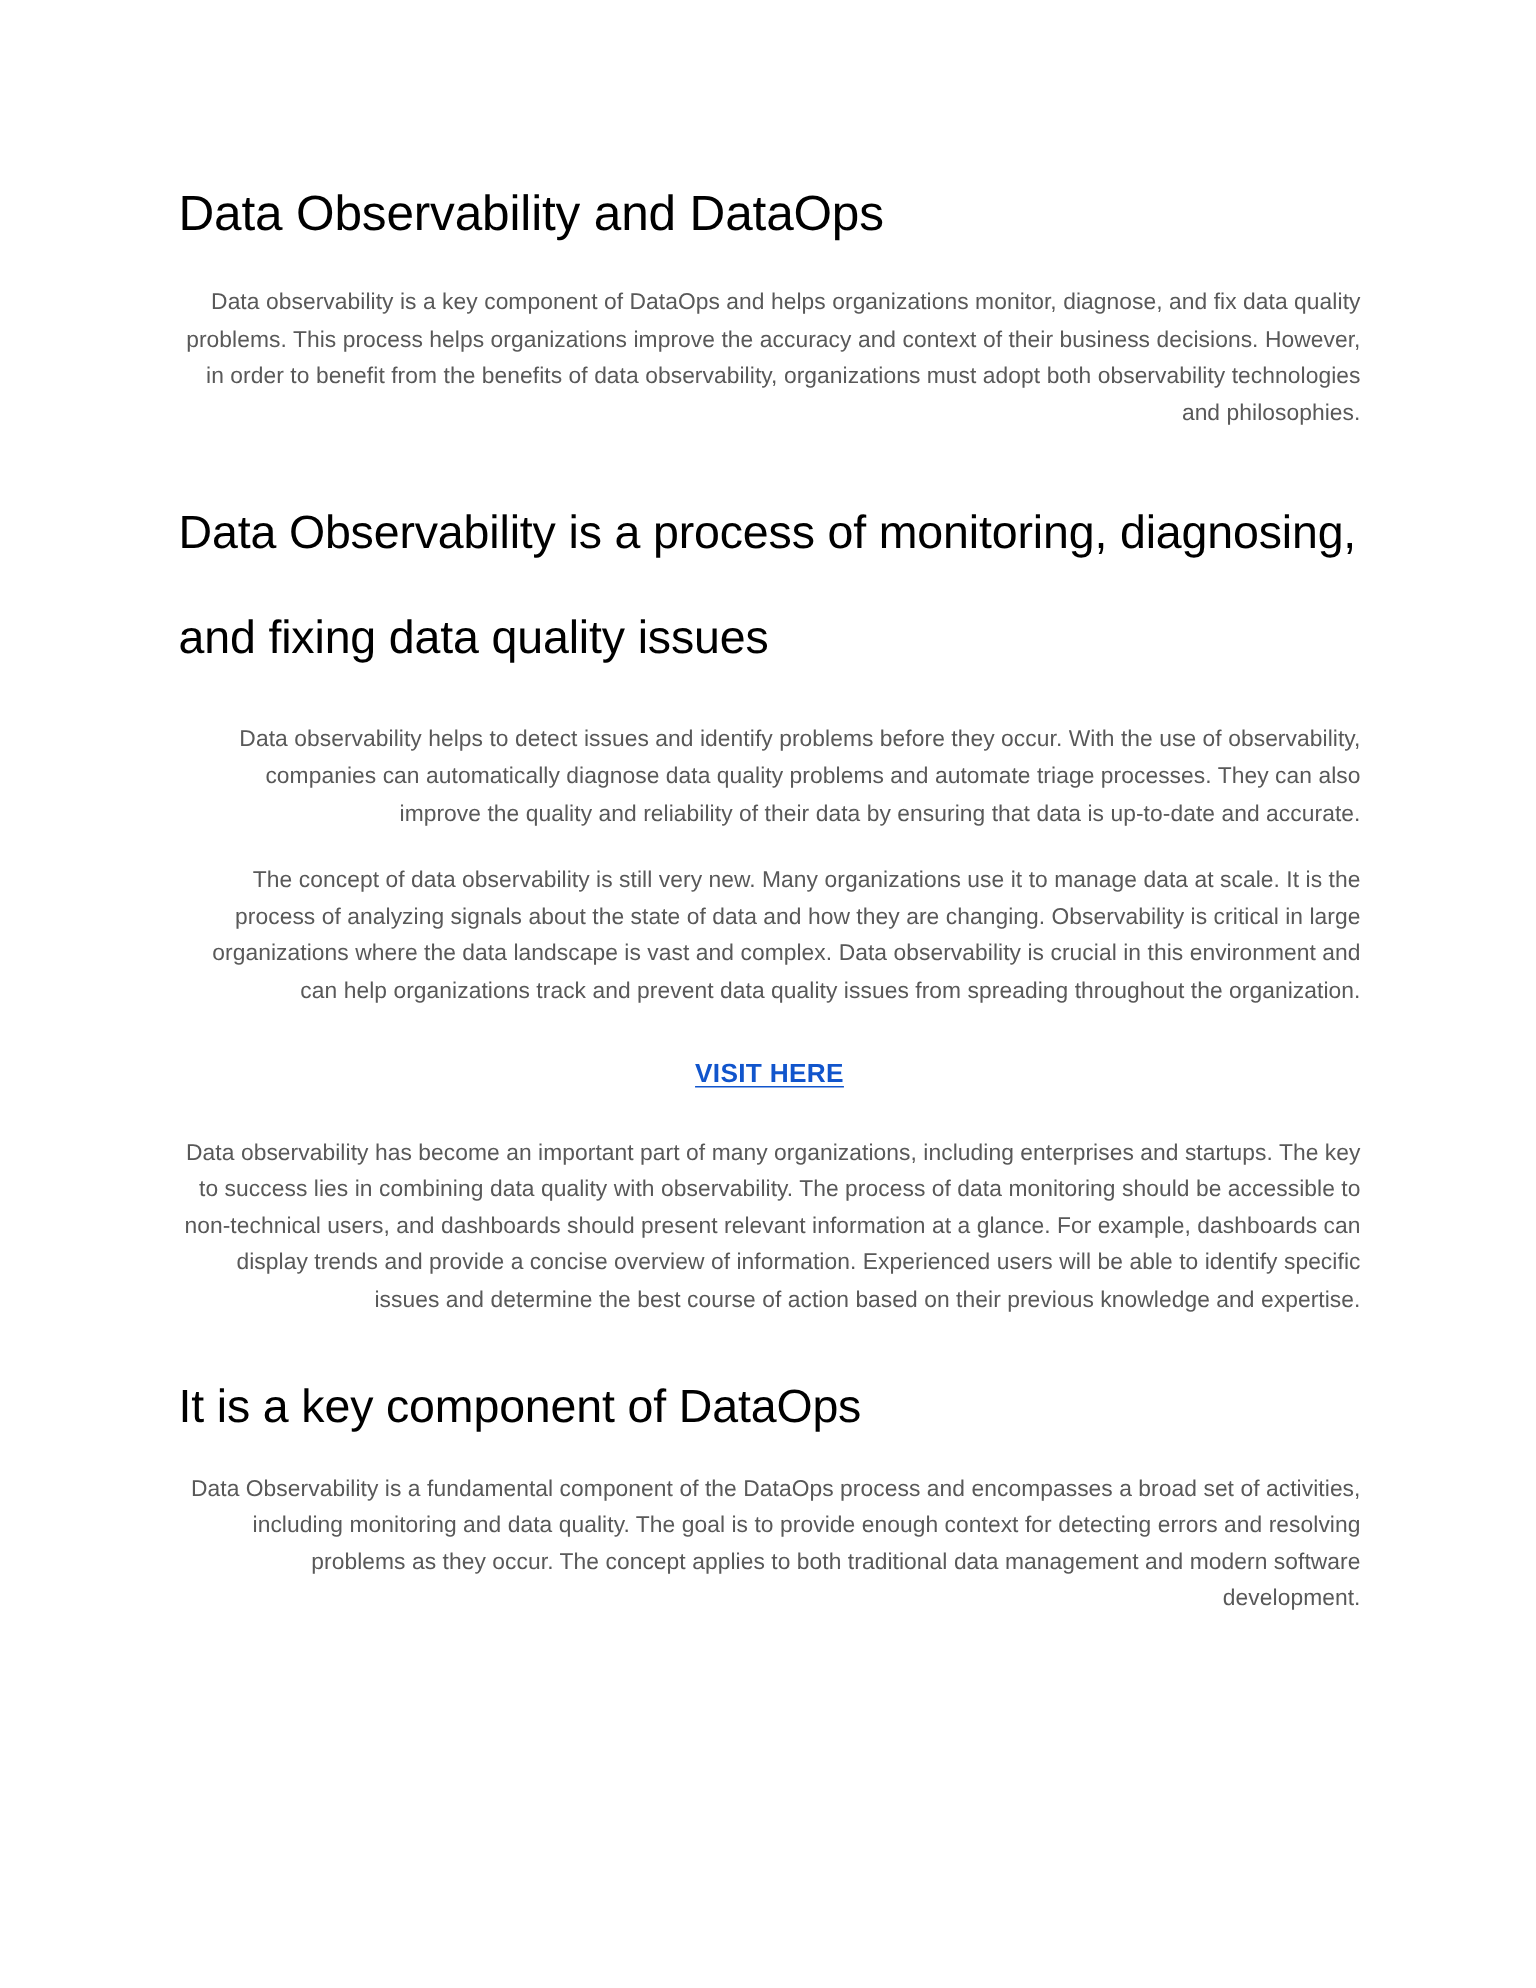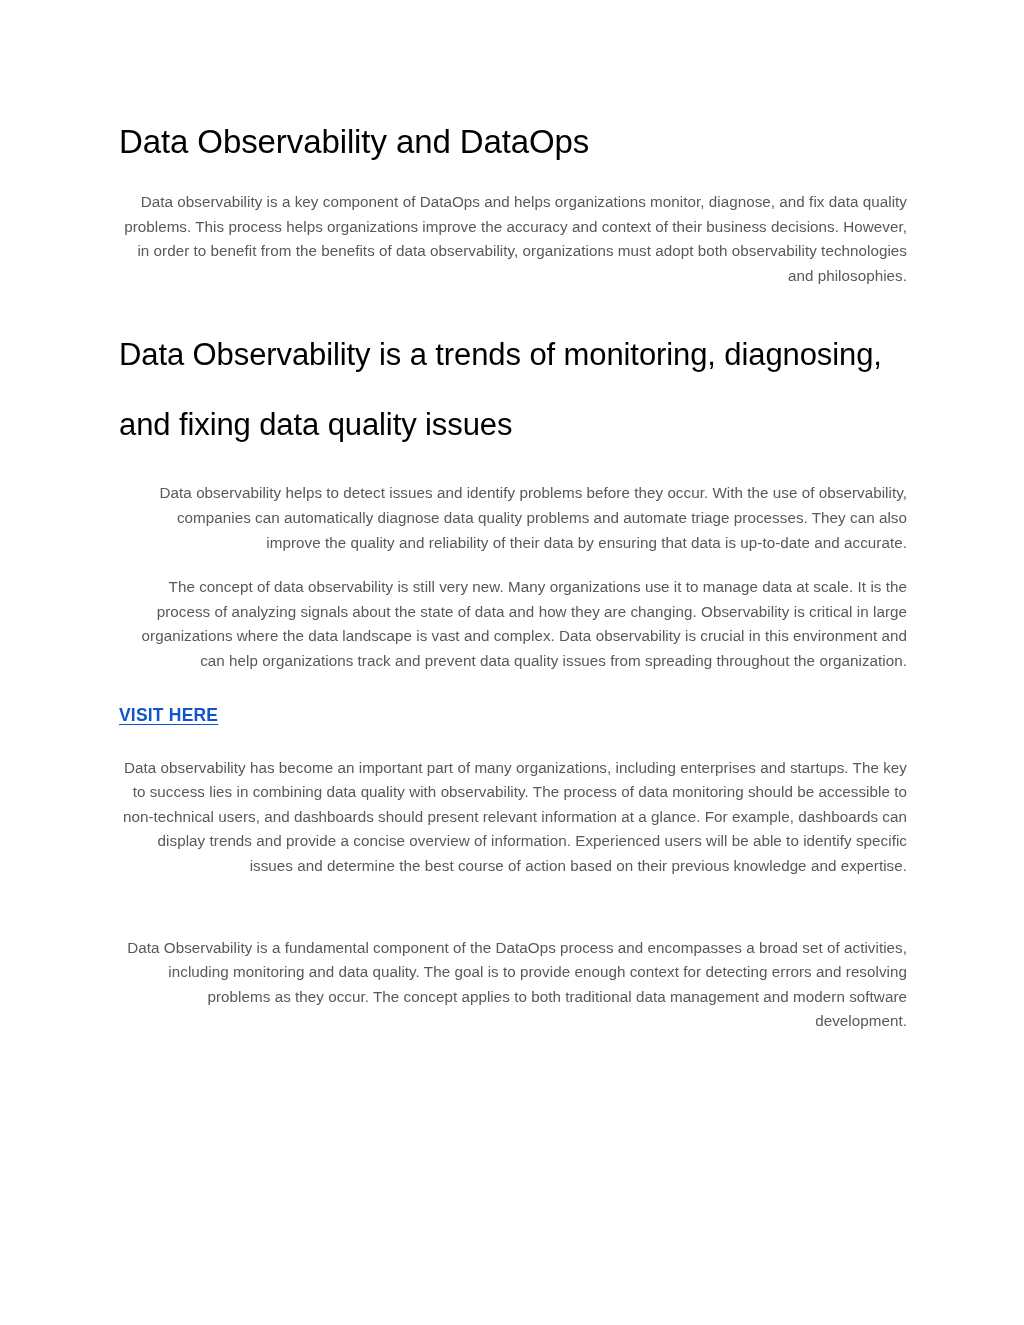--- a/index.html
+++ b/index.html
@@ -66,20 +66,21 @@
   .gap-after-intro { height: 32px; }
   .gap-h2-to-body  { height: 21px; }
   .gap-para        { height: 20px; }
   .gap-before-link { height: 28px; }
   .gap-after-link  { height: 27px; }
   .gap-before-h2b  { height: 36px; }
 
   .link-row {
     margin: 0;
     line-height: 26px;
+    text-align: center;
   }
 
   .visit-link {
     font-size: 17.5px;
     font-weight: 700;
     color: #1155cc;
     text-decoration: underline;
     text-underline-offset: 3px;
     letter-spacing: 0.2px;
     cursor: pointer;
@@ -90,21 +91,21 @@
 
 <div class="page">
   <div class="content">
 
     <h1 class="doc-title">Data Observability and DataOps</h1>
 
     <p class="body-text">Data observability is a key component of DataOps and helps organizations monitor, diagnose, and fix data quality problems. This process helps organizations improve the accuracy and context of their business decisions. However, in order to benefit from the benefits of data observability, organizations must adopt both observability technologies and philosophies.</p>
 
     <div class="gap-after-intro"></div>
 
-    <h2 class="section-heading">Data Observability is a trends of monitoring, diagnosing, and fixing data quality issues</h2>
+    <h2 class="section-heading">Data Observability is a process of monitoring, diagnosing, and fixing data quality issues</h2>
 
     <div class="gap-h2-to-body"></div>
 
     <p class="body-text">Data observability helps to detect issues and identify problems before they occur. With the use of observability, companies can automatically diagnose data quality problems and automate triage processes. They can also improve the quality and reliability of their data by ensuring that data is up-to-date and accurate.</p>
 
     <div class="gap-para"></div>
 
     <p class="body-text">The concept of data observability is still very new. Many organizations use it to manage data at scale. It is the process of analyzing signals about the state of data and how they are changing. Observability is critical in large organizations where the data landscape is vast and complex. Data observability is crucial in this environment and can help organizations track and prevent data quality issues from spreading throughout the organization.</p>
 
     <div class="gap-before-link"></div>
@@ -112,19 +113,20 @@
     <p class="link-row">
       <a class="visit-link">VISIT HERE</a>
     </p>
 
     <div class="gap-after-link"></div>
 
     <p class="body-text">Data observability has become an important part of many organizations, including enterprises and startups. The key to success lies in combining data quality with observability. The process of data monitoring should be accessible to non-technical users, and dashboards should present relevant information at a glance. For example, dashboards can display trends and provide a concise overview of information. Experienced users will be able to identify specific issues and determine the best course of action based on their previous knowledge and expertise.</p>
 
     <div class="gap-before-h2b"></div>
 
+    <h2 class="section-heading single">It is a key component of DataOps</h2>
 
     <div class="gap-h2-to-body"></div>
 
     <p class="body-text">Data Observability is a fundamental component of the DataOps process and encompasses a broad set of activities, including monitoring and data quality. The goal is to provide enough context for detecting errors and resolving problems as they occur. The concept applies to both traditional data management and modern software development.</p>
 
   </div>
 </div>
 
 </body></html>

